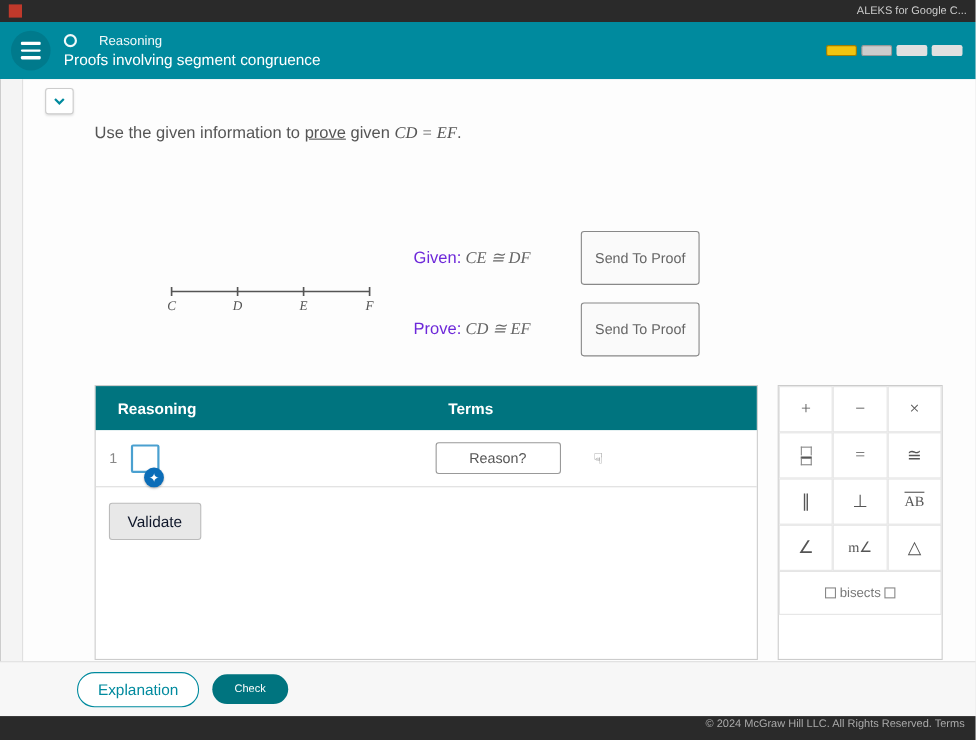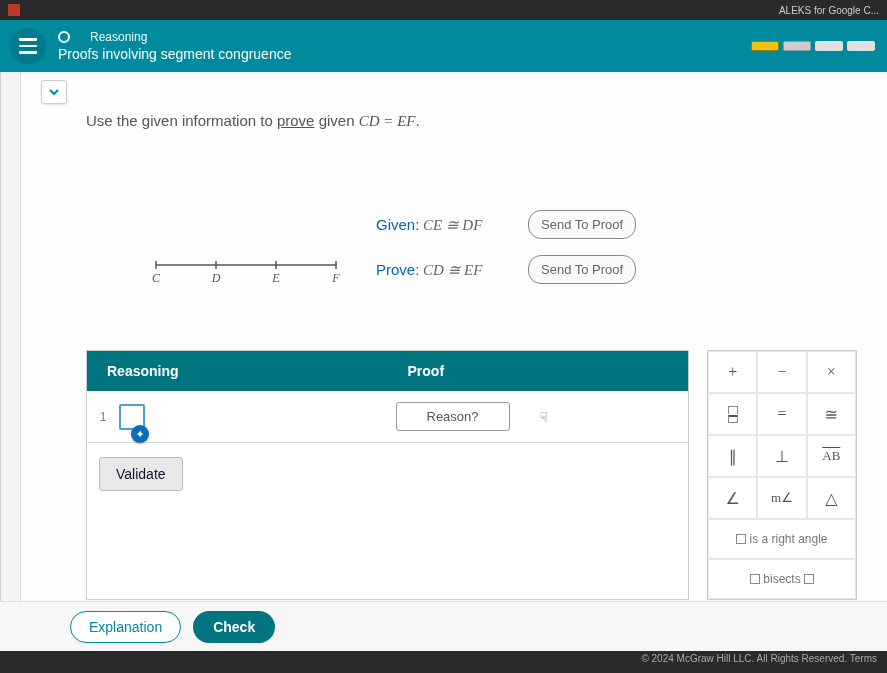--- a/index.html
+++ b/index.html
@@ -27,22 +27,22 @@
   .left-rail { position: absolute; left: 0; top: 0; width: 20px; height: 100%; background: #f4f4f4; border-right: 1px solid #e0e0e0; }
   .chev-box { position: absolute; left: 40px; top: 8px; width: 26px; height: 24px; background: #fff; border: 1px solid #ccc; border-radius: 3px; display:flex; align-items:center; justify-content:center; color:#008a9e; font-size:12px; cursor:pointer; box-shadow: 0 1px 2px rgba(0,0,0,0.1);}
   .instruction { margin: 40px 0 0 55px; font-size: 15px; color: #555; }
   .instruction u { text-decoration: underline; }
   .instruction i { font-style: italic; font-family: 'Times New Roman', serif; }
 
   .figure-area { margin: 50px 0 0 55px; height: 170px; position: relative; }
   .given-prove { position: absolute; left: 290px; top: 30px; font-size: 15px; color: #666; }
   .gp-row { display: flex; align-items: center; gap: 12px; margin-bottom: 16px; }
   .gp-label { width: 140px; text-align: left; font-family: 'Times New Roman', serif; }
-  .gp-label .lab { font-family: Arial, sans-serif; color:#0369a1;}
-  .send-btn { border: 1px solid #888; background: #fafafa; color: #666; font-size: 13px; padding: 6px 12px; border-radius: 13px; cursor: pointer; }
+  .gp-label .lab { font-family: Arial, sans-serif; color:#6d28d9;}
+  .send-btn { border: 1px solid #888; background: #fafafa; color: #666; font-size: 13px; padding: 16px 12px; border-radius: 3px; cursor: pointer; }
 
   .segment-svg { position: absolute; left: 60px; top: 70px; }
 
   
   .proof-area { display: flex; margin: 0 30px 0 55px; gap: 18px; }
   .proof-table { flex: 1; border: 1px solid #ccc; background: #fff; min-height: 250px; }
   .pt-head { background: #00747f; color: #fff; display: flex; font-size: 14px; font-weight: 600; }
   .pt-head .col1 { width: 50%; padding: 12px 20px; }
   .pt-head .col2 { width: 50%; padding: 12px 20px; }
   .pt-row { display: flex; border-bottom: 1px solid #ddd; align-items: center; min-height: 52px; position: relative; }
@@ -63,21 +63,21 @@
   .pal-row-wide { border:1px solid #e5e5e5; height:40px; display:flex; align-items:center; justify-content:center; font-size:12px; color:#777; cursor:pointer; gap:3px;}
   .pal-sq { display:inline-block; width:10px; height:10px; border:1.5px solid #888;}
   .overline { text-decoration: overline; font-family:'Times New Roman',serif; font-size:13px;}
   .frac-ic { display:flex; flex-direction:column; align-items:center; line-height:1;}
   .frac-ic .t { width:10px; height:8px; border:1.5px solid #888; border-bottom:none; margin-bottom:1px;}
   .frac-ic .b { width:10px; height:8px; border:1.5px solid #888; border-top:2px solid #555;}
 
   
   .bottombar { height: 50px; background: #f7f7f7; border-top: 1px solid #ddd; display:flex; align-items:center; padding: 0 30px 0 70px; gap:12px;}
   .exp-btn { border:1.5px solid #008a9e; color:#008a9e; background:#fff; padding:7px 18px; border-radius:18px; font-size:14px; cursor:pointer; font-weight:500;}
-  .check-btn { border:none; color:#fff; background:#00747f; padding:8px 20px; border-radius:18px; font-size:14px; cursor:pointer; font-weight:700;}
+  .check-btn { border:none; color:#fff; background:#00747f; padding:8px 20px; border-radius:18px; font-size:10px; cursor:pointer; font-weight:400;}
 
   .footer { height: 22px; background: #2a2a2a; color:#aaa; font-size:10px; text-align:right; padding:2px 10px;}
 </style>
 </head>
 <body>
 
 <div class="app">
 
   <div class="titlebar">
     <span class="tb-icon"></span>
@@ -145,21 +145,21 @@
           </div>
           <button class="send-btn">Send To Proof</button>
         </div>
       </div>
     </div>
 
     <div class="proof-area">
       <div class="proof-table">
         <div class="pt-head">
           <div class="col1">Reasoning</div>
-          <div class="col2">Proof</div>
+          <div class="col2">Terms</div>
         </div>
         <div class="pt-row">
           <div class="rn">1</div>
           <div class="stmt-cell">
             <div class="stmt-input"></div>
           </div>
           <div class="info-badge">✦</div>
           <div class="reason-cell">
             <button class="reason-btn">Reason?</button>
             <span class="cursor-hand">☟</span>
@@ -188,24 +188,20 @@
           <div class="pal-cell">
               <span class="overline">AB</span>
             </div>
 
           <div class="pal-cell">∠</div>
           <div class="pal-cell small">m∠</div>
           <div class="pal-cell">△</div>
         </div>
         <div class="pal-row-wide">
           <span class="pal-sq"></span>
-          <span>is a right angle</span>
-        </div>
-        <div class="pal-row-wide">
-          <span class="pal-sq"></span>
           <span>bisects</span>
           <span class="pal-sq"></span>
         </div>
       </div>
     </div>
   </div>
 
   <div class="bottombar">
     <button class="exp-btn">Explanation</button>
     <button class="check-btn">Check</button>

